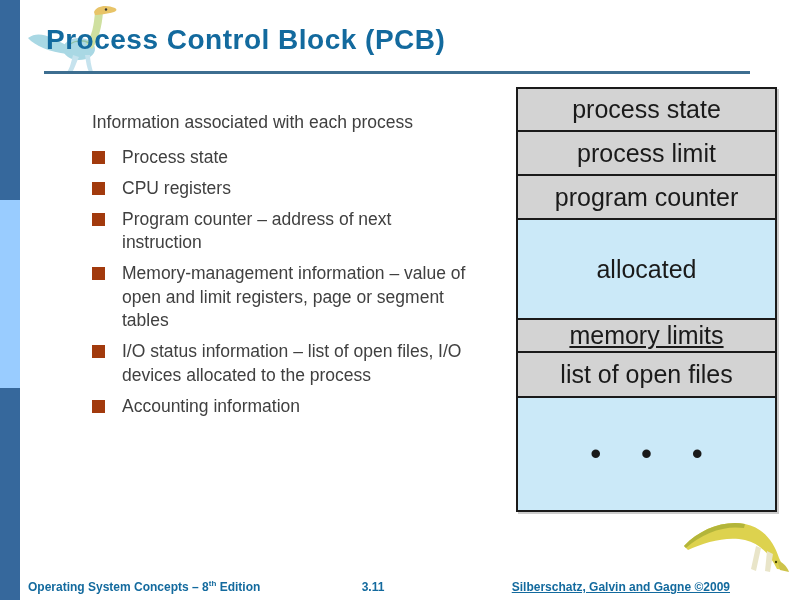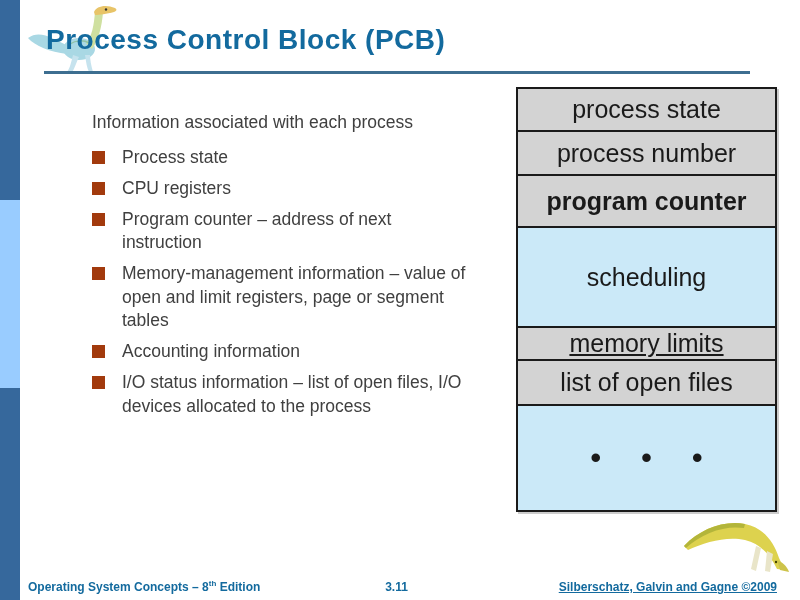--- a/index.html
+++ b/index.html
@@ -34,26 +34,26 @@
     box-sizing:border-box;border:2px solid #1a1a1a;background:#ffffff;
     display:flex;flex-direction:column;box-shadow:2px 2px 0 #cccccc;
   }
   .pcb-row{
     display:flex;align-items:center;justify-content:center;
     font-size:25px;color:#1a1a1a;box-sizing:border-box;flex:none;
   }
   .pcb-row + .pcb-row{border-top:2px solid #1a1a1a;}
   .row-gray{background:#d3d3d3;}
   .row-blue{background:#cbe9f8;}
-  .r1{height:41px;} .r2{height:44px;} .r3{height:52px;font-weight:bold;}
+  .r1{height:41px;} .r2{height:44px;} .r3{height:44px;}
   .r4{height:100px;} .r5{height:33px;text-decoration:underline;} .r6{height:45px;}
   .r7{flex:1;font-size:30px;font-weight:bold;letter-spacing:16px;padding-left:16px;}
   
   .footer{position:absolute;left:0;bottom:4px;width:740px;height:18px;
-    font-size:12px;font-weight:bold;color:#136a9e;padding-left:47px;}
+    font-size:12px;font-weight:bold;color:#136a9e;}
   .footer .book{position:absolute;left:28px;bottom:2px;}
   .footer .book sup{font-size:8px;}
   .footer .page{position:absolute;left:0;right:0;bottom:2px;text-align:center;margin-left:6px;}
   .footer .authors{position:absolute;right:10px;bottom:2px;text-decoration:underline;}
 </style>
 </head>
 <body>
 
 <div id="slide">
 
@@ -94,35 +94,35 @@
 instruction</span>
         </li>
       <li>
           <span class="sq"></span>
           <span class="bt">Memory-management information – value of
 open and limit registers, page or segment
 tables</span>
         </li>
       <li>
           <span class="sq"></span>
-          <span class="bt">Accounting information</span>
+          <span class="bt">I/O status information – list of open files, I/O
+devices allocated to the process</span>
         </li>
       <li>
           <span class="sq"></span>
-          <span class="bt">I/O status information – list of open files, I/O
-devices allocated to the process</span>
+          <span class="bt">Accounting information</span>
         </li>
     </ul>
   </div>
 
   <div class="pcb">
     <div class="pcb-row r1 row-gray">process state</div>
-    <div class="pcb-row r2 row-gray">process number</div>
+    <div class="pcb-row r2 row-gray">process limit</div>
     <div class="pcb-row r3 row-gray">program counter</div>
-    <div class="pcb-row r4 row-blue">scheduling</div>
+    <div class="pcb-row r4 row-blue">allocated</div>
     <div class="pcb-row r5 row-gray">memory limits</div>
     <div class="pcb-row r6 row-gray">list of open files</div>
     <div class="pcb-row r7 row-blue">• • •</div>
   </div>
 
   <svg class="dino-bottom" viewBox="0 0 114 62" aria-hidden="true">
     <path d="M2,30 C18,13 42,4 63,8 C82,12 92,26 97,42 C99,47 102,51 105,54 L95,53 C88,39 79,28 63,24 C45,20 23,26 6,34 Z" fill="#ddd24e"></path>
     <path d="M2,30 C18,13 42,4 63,8 L62,12 C43,9 20,17 4,32 Z" fill="#b3b53a"></path>
     <path d="M74,30 L69,53 L74,55 L79,32 Z" fill="#e9e5c9"></path>
     <path d="M85,35 L83,55 L88,56 L91,38 Z" fill="#e9e5c9"></path>

